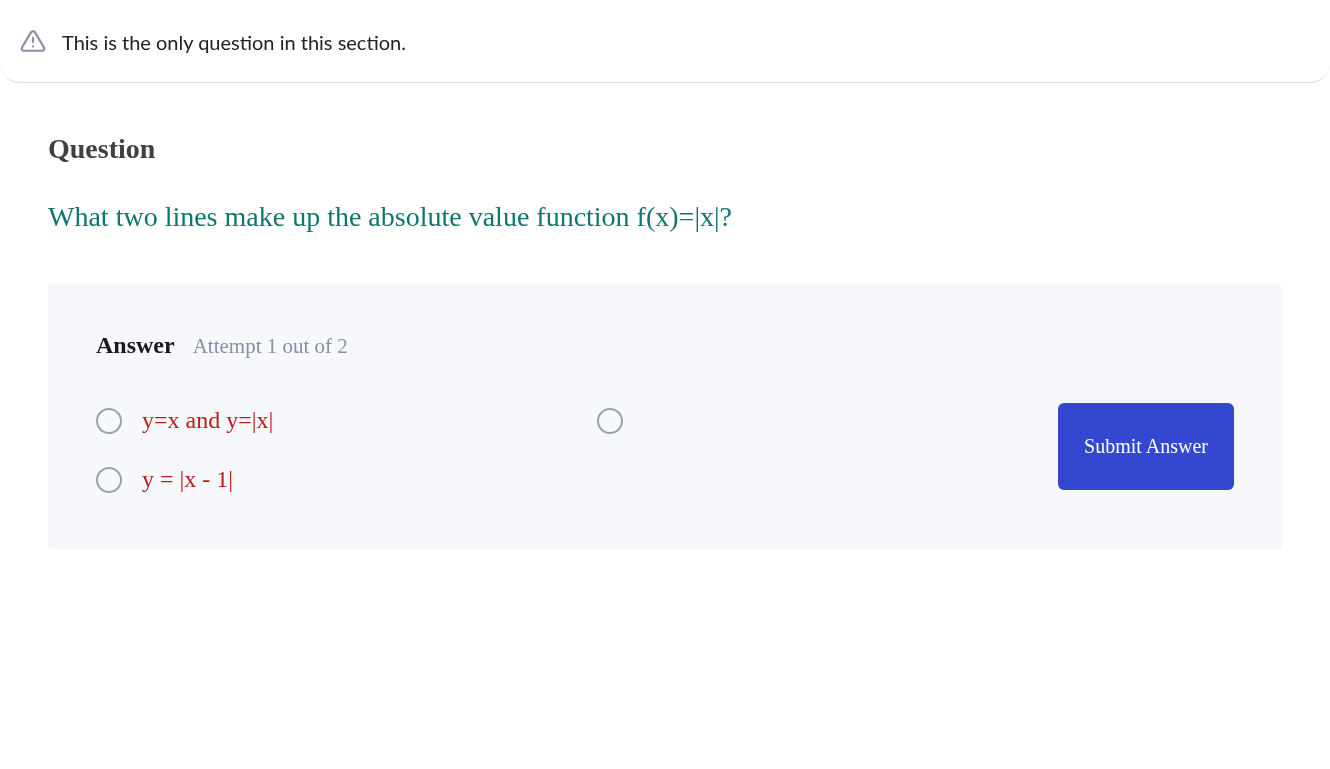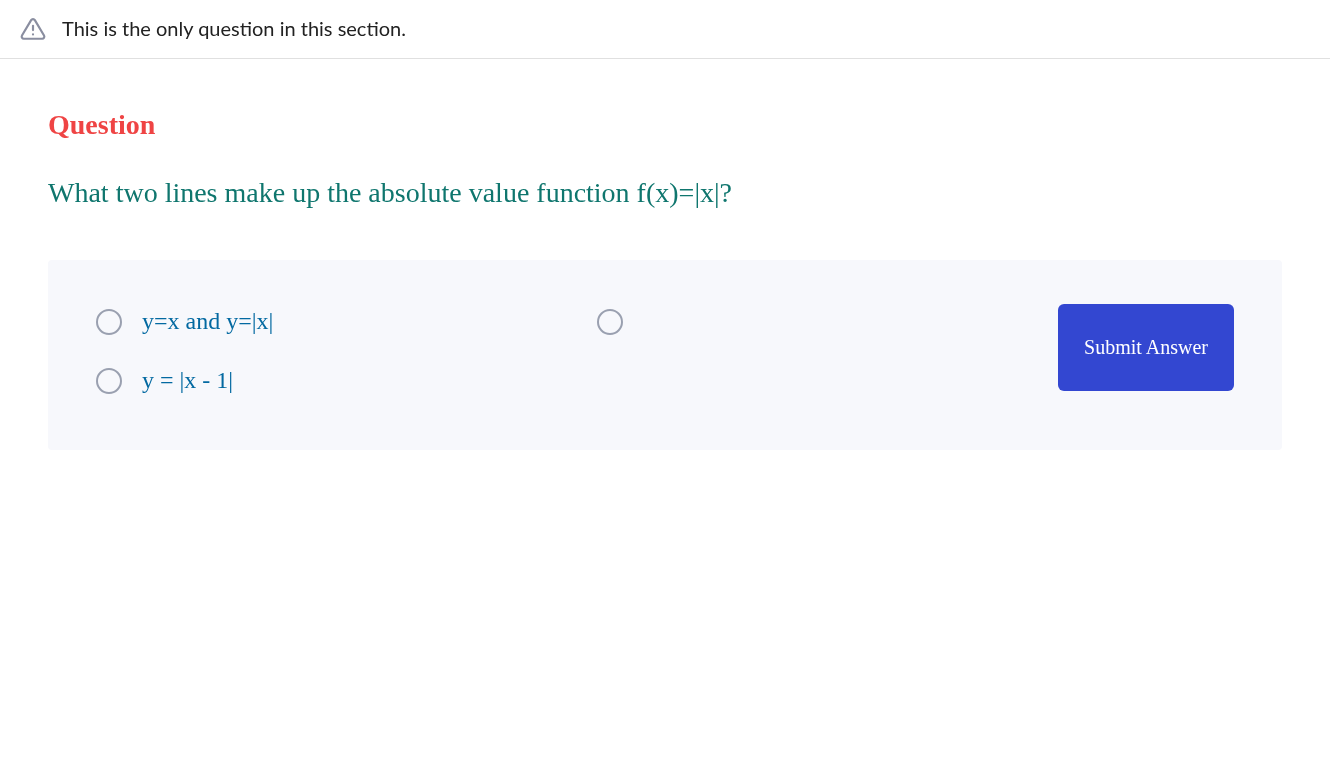--- a/index.html
+++ b/index.html
@@ -7,43 +7,44 @@
       padding: 0;
       box-sizing: border-box;
     }
     body {
       font-family: Georgia, 'Times New Roman', serif;
       background: #ffffff;
       color: #1a1a1a;
     }
     .notice-bar {
       display: flex;
-      align-items: flex-start;
-      padding: 16px 20px;
+      align-items: flex-end;
+      padding: 28px 20px;
       border-bottom: 1px solid #e0e0e0;
       gap: 16px;
+      border-radius: 20px;
     }
     .notice-icon {
       width: 26px;
       height: 26px;
       flex-shrink: 0;
     }
     .notice-text {
       font-family: -apple-system, BlinkMacSystemFont, 'Segoe UI', 'Lato', sans-serif;
       font-size: 20px;
       color: #222;
     }
     .content {
       padding: 50px 48px;
     }
     .question-heading {
       font-family: Georgia, serif;
       font-weight: bold;
       font-size: 28px;
-      color: #ef4444;
+      color: #404040;
       margin-bottom: 32px;
     }
     .question-text {
       font-family: Georgia, serif;
       font-size: 28px;
       color: #0f766e;
       margin-bottom: 48px;
       line-height: 1.4;
     }
     .answer-panel {
@@ -91,21 +92,21 @@
       width: 26px;
       height: 26px;
       border: 2px solid #9aa0b0;
       border-radius: 50%;
       flex-shrink: 0;
       background: transparent;
     }
     .option-text {
       font-family: Georgia, serif;
       font-size: 24px;
-      color: #0369a1;
+      color: #b91c1c;
     }
     .submit-btn {
       background: #3347d1;
       color: #ffffff;
       border: none;
       padding: 32px 26px;
       font-family: Georgia, serif;
       font-size: 20px;
       border-radius: 6px;
       cursor: pointer;
@@ -126,20 +127,24 @@
     </svg>
   </span>
   <span class="notice-text">This is the only question in this section.</span>
 </div>
 
 <div class="content">
   <h2 class="question-heading">Question</h2>
   <p class="question-text">What two lines make up the absolute value function f(x)=|x|?</p>
 
   <div class="answer-panel">
+    <div class="answer-header">
+      <span class="answer-label">Answer</span>
+      <span class="attempt-info">Attempt 1 out of 2</span>
+    </div>
 
     <div class="answer-body">
       <div class="options-grid">
         <label class="option">
           <span class="radio-circle"></span>
           <span class="option-text">y=x and y=|x|</span>
         </label>
         <label class="option">
           <span class="radio-circle"></span>
         </label>

